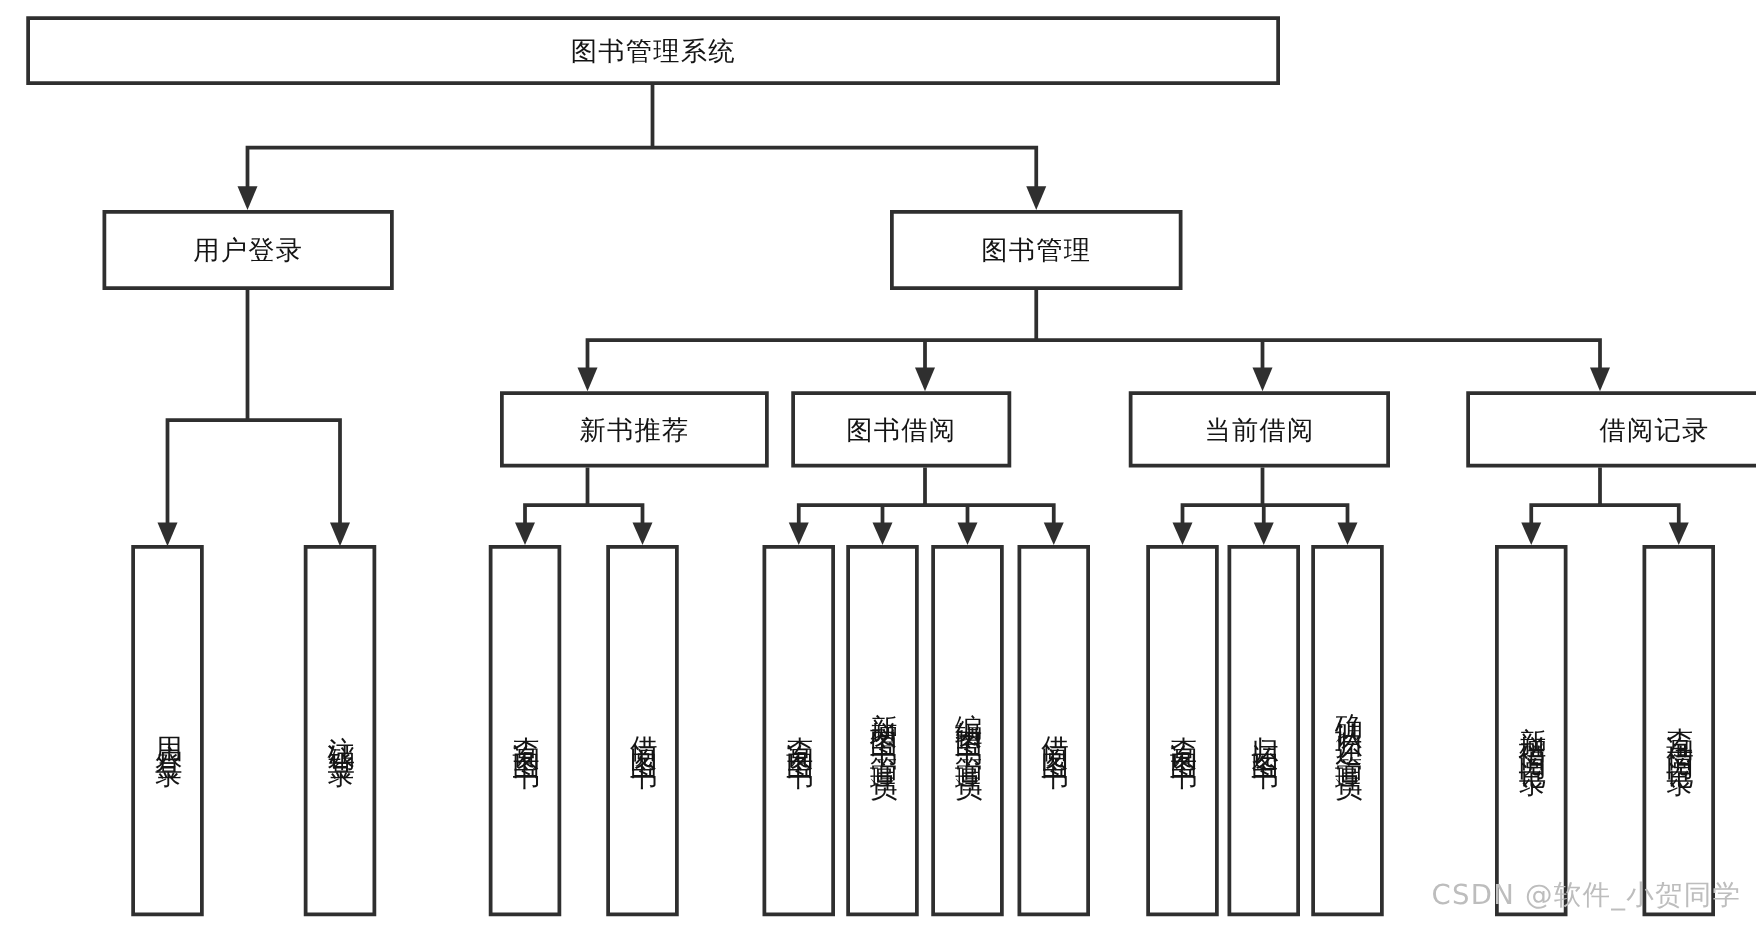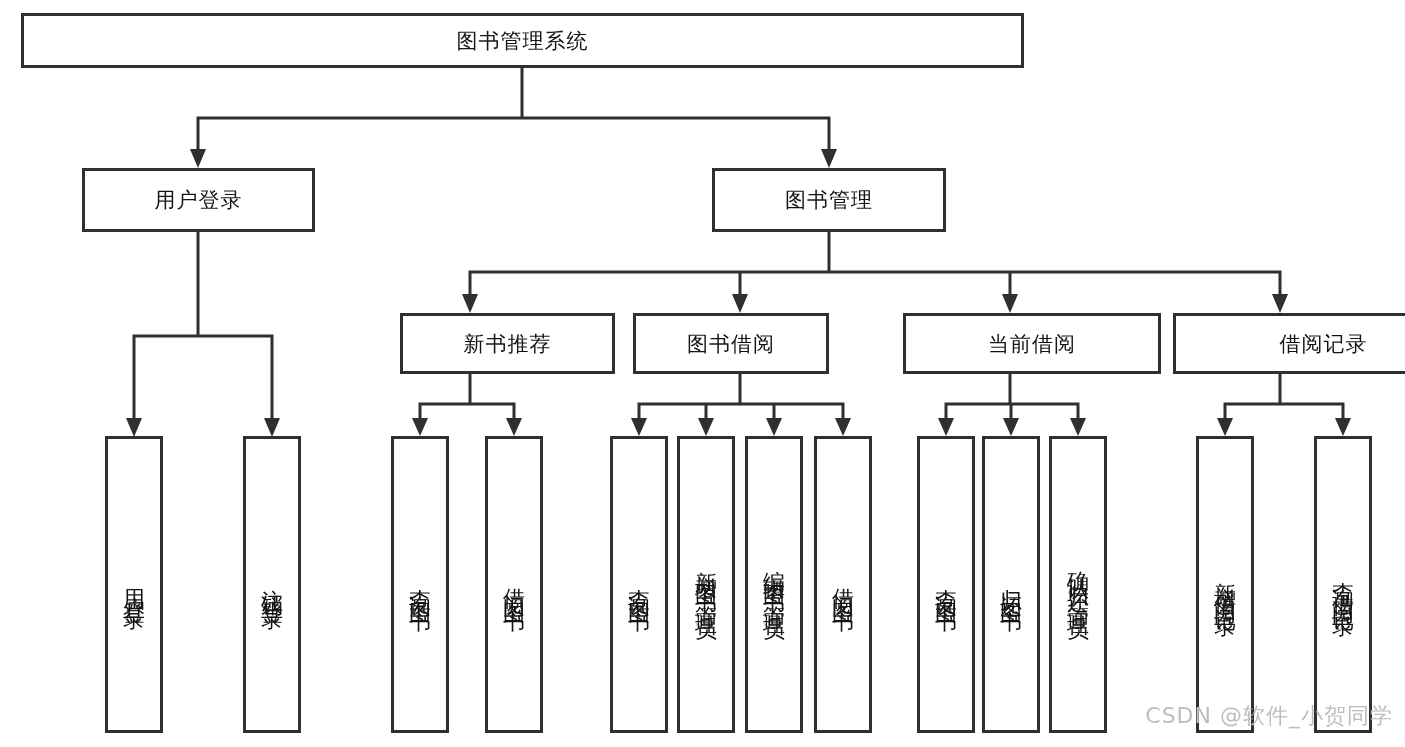--- a/index.html
+++ b/index.html
@@ -40,22 +40,22 @@
     text-orientation: mixed;
     letter-spacing: 7px;
     line-height: 1;
     font-size: 22px;
   }
   
   #box-root           { left: 21px;   top: 13px;  width: 1003px; height: 55px; }
   #box-user-login     { left: 82px;   top: 168px; width: 233px;  height: 64px; }
   #box-book-mgmt      { left: 712px;  top: 168px; width: 234px;  height: 64px; justify-content: center; }
   #box-new-rec        { left: 363px;  top: 313px; width: 215px;  height: 61px; margin-left: 37px; }
-  #box-book-borrow    { left: 633px;  top: 313px; width: 196px;  height: 61px; }
-  #box-current-borrow { left: 903px;  top: 313px; width: 258px;  height: 61px; }
+  #box-book-borrow    { left: 633px;  top: 313px; width: 176px;  height: 61px; }
+  #box-current-borrow { left: 903px;  top: 313px; width: 209px;  height: 61px; }
   #box-borrow-record  { left: 1173px; top: 313px; width: 253px;  height: 61px; padding-left: 48px; }
   .leaf { top: 436px; width: 58px; height: 297px; }
   #leaf-user-login     { left: 105px;  }
   #leaf-logout         { left: 243px;  }
   #leaf-query-book-1   { left: 391px;  }
   #leaf-borrow-book-1  { left: 485px;  }
   #leaf-query-book-2   { left: 610px;  }
   #leaf-add-book       { left: 677px;  }
   #leaf-edit-book      { left: 745px;  }
   #leaf-borrow-book-2  { left: 814px;  }

